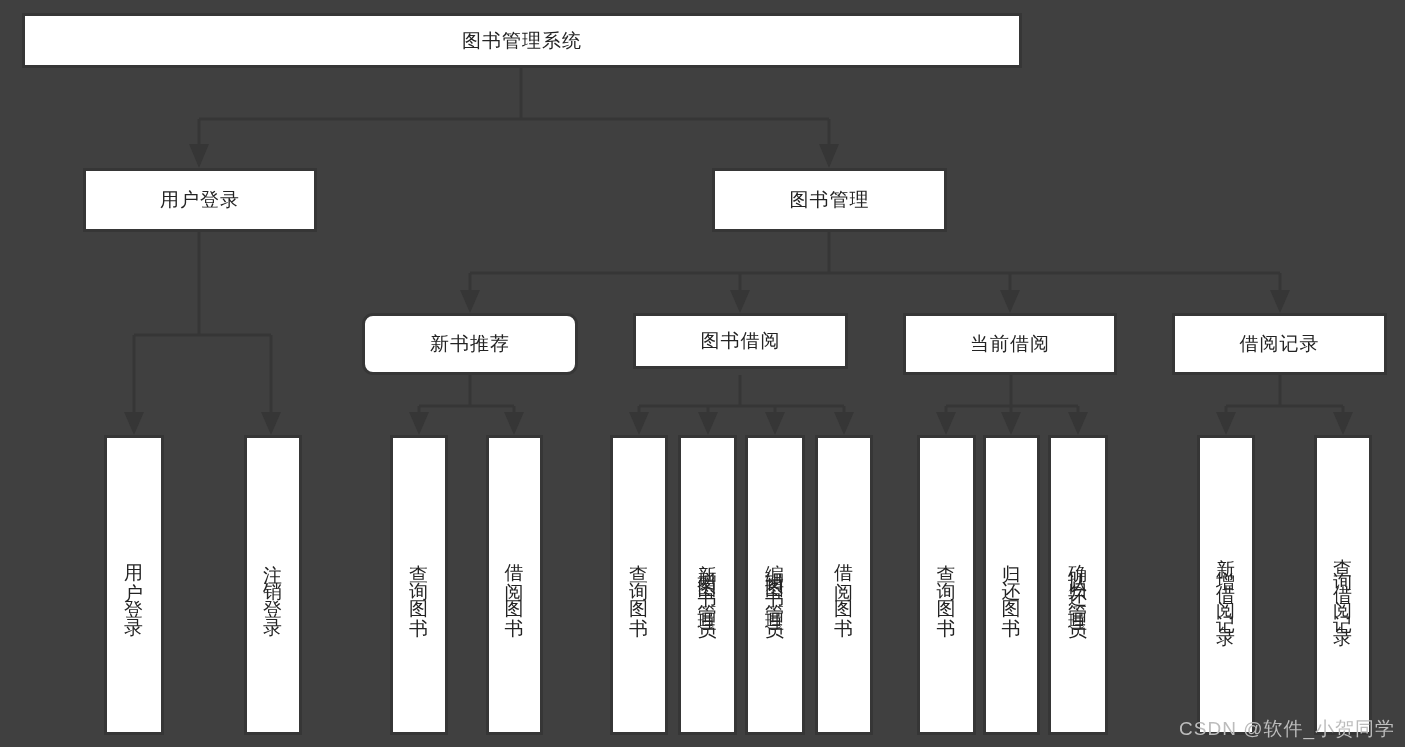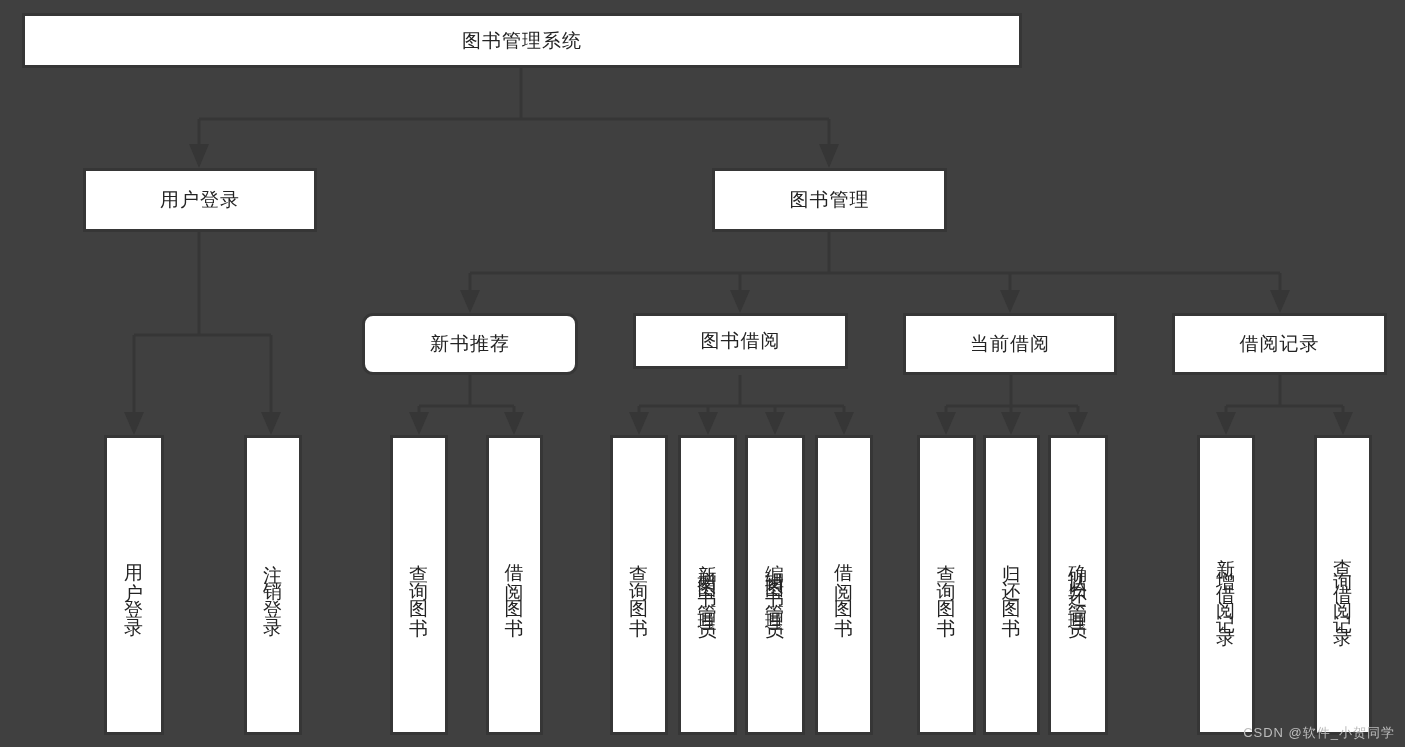--- a/index.html
+++ b/index.html
@@ -38,21 +38,21 @@
     line-height: 1;
     white-space: nowrap;
   }
   .ls4 { letter-spacing: 18px; }
   .ls6 { letter-spacing: 14px; }
   .ls9 { letter-spacing: 8px;  }
   .watermark {
     position: absolute;
     right: 10px;
     bottom: 5px;
-    font-size: 13px;
+    font-size: 19px;
     color: #bcbcbc;
     letter-spacing: 1px;
     white-space: nowrap;
   }
 </style>
 </head>
 <body>
 
 <div class="canvas">
 

